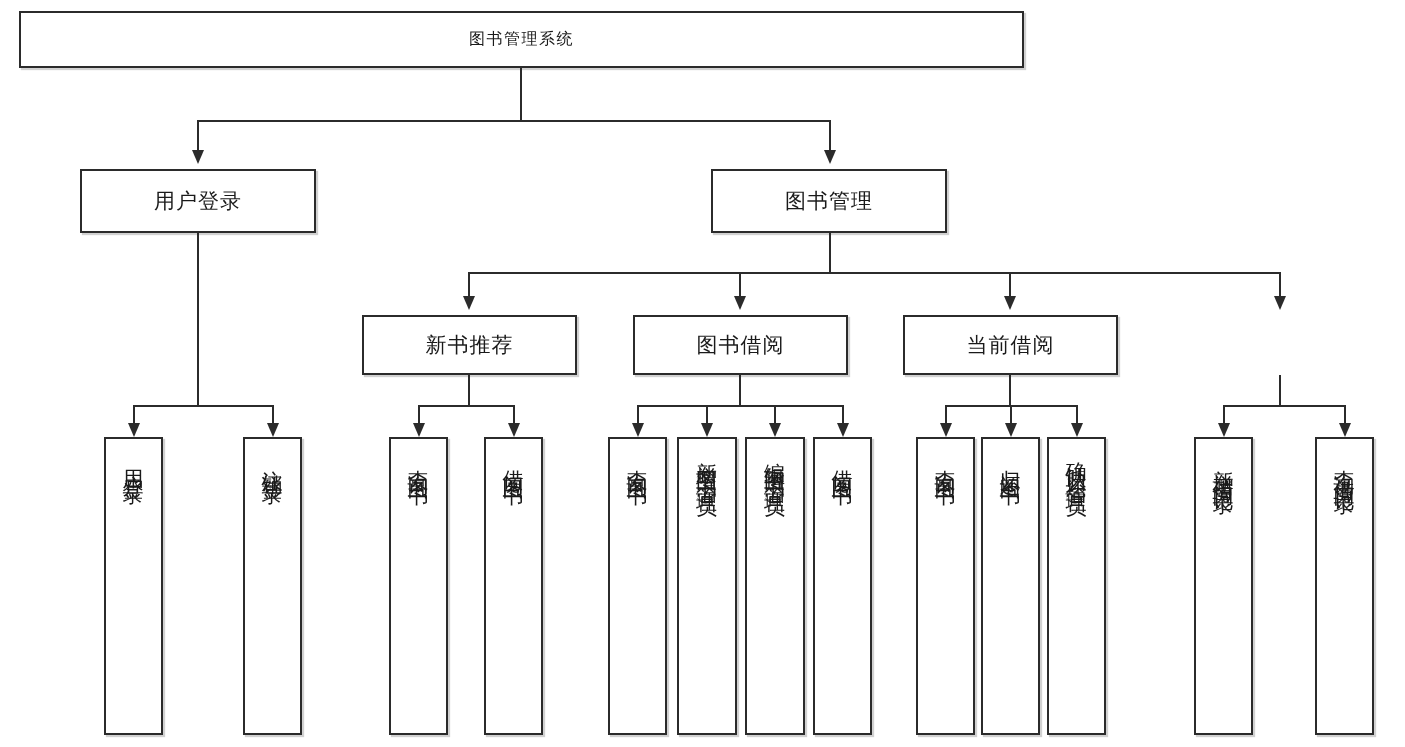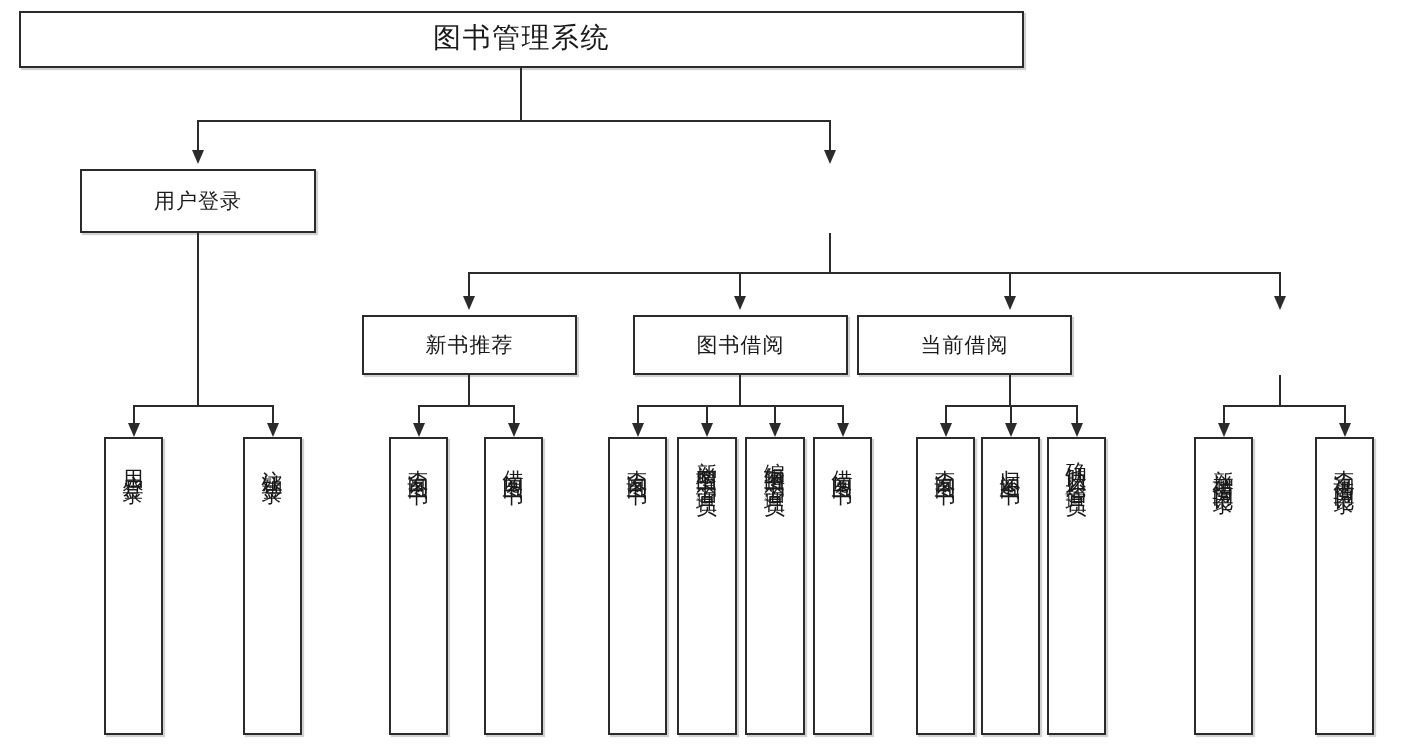--- a/index.html
+++ b/index.html
@@ -33,23 +33,22 @@
     text-align: center;
     line-height: 1.18;
     white-space: nowrap;
   }
   
   .node.h .label {
     font-size: 21px;
     letter-spacing: 1px;
   }
   .node.root .label {
-    font-size: 28px;
+    font-size: 16px;
     letter-spacing: 1.5px;
-    font-family: Liberation Mono, monospace;
   }
   
   .node.v {
     align-items: flex-start;
     padding-top: 14px;
   }
   .node.v .label {
     writing-mode: vertical-rl;
     text-orientation: upright;
     font-size: 21px;
@@ -100,20 +99,23 @@
 
   <div class="edge vline" style="left:520px; top:68px; height:52px;"></div>
   <div class="edge hline" style="left:197px; top:120px; width:634px;"></div>
   <div class="edge vline" style="left:197px; top:120px; height:30px;"></div>
   <div class="arrow" style="left:192px; top:150px;"></div>
   <div class="edge vline" style="left:829px; top:120px; height:30px;"></div>
   <div class="arrow" style="left:824px; top:150px;"></div>
 
   <div class="node h" style="left:80px; top:169px; width:236px; height:64px;">
     <span class="label">用户登录</span>
+  </div>
+  <div class="node h" style="left:711px; top:169px; width:236px; height:64px;">
+    <span class="label">图书管理</span>
   </div>
 
   <div class="edge vline" style="left:197px; top:233px; height:172px;"></div>
   <div class="edge hline" style="left:133px; top:405px; width:139px;"></div>
   <div class="edge vline" style="left:133px; top:405px; height:18px;"></div>
   <div class="arrow" style="left:128px; top:423px;"></div>
   <div class="edge vline" style="left:272px; top:405px; height:18px;"></div>
   <div class="arrow" style="left:267px; top:423px;"></div>
 
   <div class="edge vline" style="left:829px; top:233px; height:39px;"></div>
@@ -126,21 +128,21 @@
   <div class="arrow" style="left:1004px; top:296px;"></div>
   <div class="edge vline" style="left:1279px; top:272px; height:24px;"></div>
   <div class="arrow" style="left:1274px; top:296px;"></div>
 
   <div class="node h" style="left:633px; top:315px; width:215px; height:60px;">
     <span class="label">图书借阅</span>
   </div>
   <div class="node h" style="left:362px; top:315px; width:215px; height:60px;">
     <span class="label">新书推荐</span>
   </div>
-  <div class="node h" style="left:857px; top:315px; width:215px; height:60px;">
+  <div class="node h" style="left:903px; top:315px; width:215px; height:60px;">
     <span class="label">当前借阅</span>
   </div>
 
   <div class="edge vline" style="left:468px; top:375px; height:30px;"></div>
   <div class="edge hline" style="left:418px; top:405px; width:96px;"></div>
   <div class="edge vline" style="left:418px; top:405px; height:18px;"></div>
   <div class="arrow" style="left:413px; top:423px;"></div>
   <div class="edge vline" style="left:513px; top:405px; height:18px;"></div>
   <div class="arrow" style="left:508px; top:423px;"></div>
 

